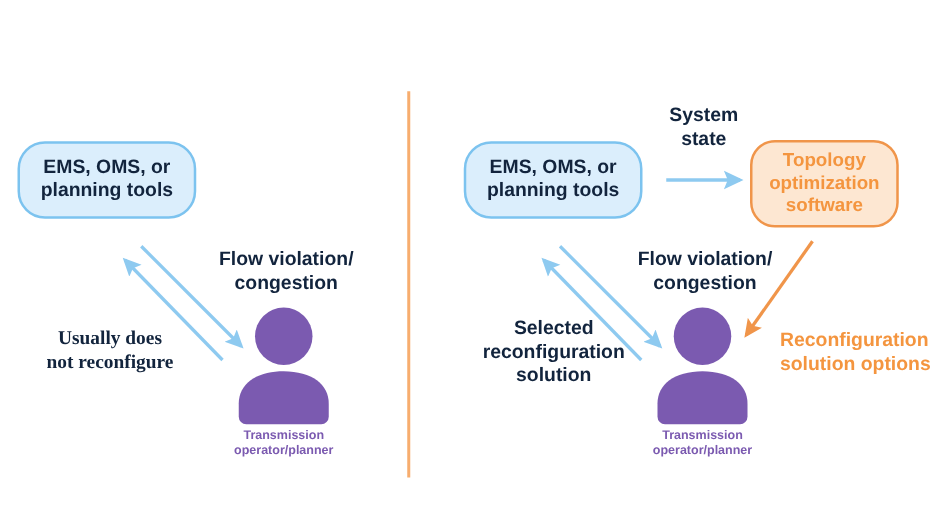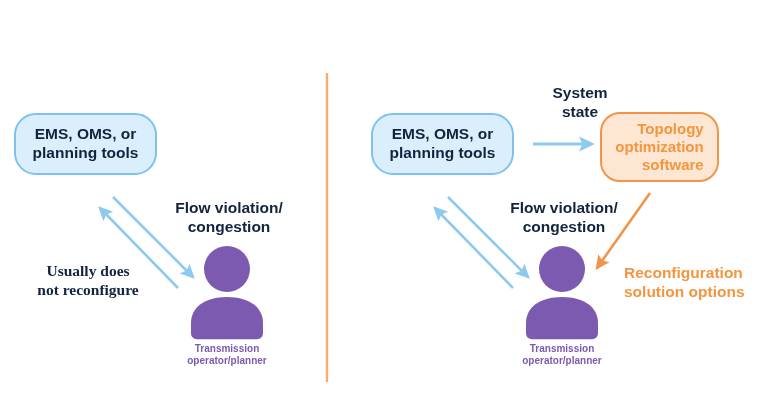--- a/index.html
+++ b/index.html
@@ -154,38 +154,43 @@
     <span>operator/planner</span>
   </div>
 
   <div class="node-box box-blue" style="left:371px; top:113px; width:143px; height:62px;">
     <div>
       <span>EMS, OMS, or</span><br>
       <span>planning tools</span>
     </div>
   </div>
 
-  <div class="label label-dark" style="left:530px; top:84px; width:100px;">
+  <div class="label label-dark" style="left:513px; top:84px; width:100px;">
     <span>System</span><br>
     <span>state</span>
   </div>
 
-  <div class="node-box box-orange" style="left:600px; top:112px; width:119px; height:70px;text-align:right;">
+  <div class="node-box box-orange" style="left:600px; top:112px; width:119px; height:70px;">
     <div>
       <span>Topology</span><br>
       <span>optimization</span><br>
       <span>software</span>
     </div>
   </div>
 
   <div class="label label-dark" style="left:492px; top:199px; width:144px;">
     <span>Flow violation/</span><br>
     <span>congestion</span>
   </div>
 
+  <div class="label label-dark" style="left:368px; top:254px; width:150px;">
+    <span>Selected</span><br>
+    <span>reconfiguration</span><br>
+    <span>solution</span>
+  </div>
 
   <div class="label label-orange" style="left:624px; top:264px; width:136px; text-align:left;">
     <span>Reconfiguration</span><br>
     <span>solution options</span>
   </div>
 
   <div class="label label-purple" style="left:487px; top:343px; width:150px;">
     <span>Transmission</span><br>
     <span>operator/planner</span>
   </div>

